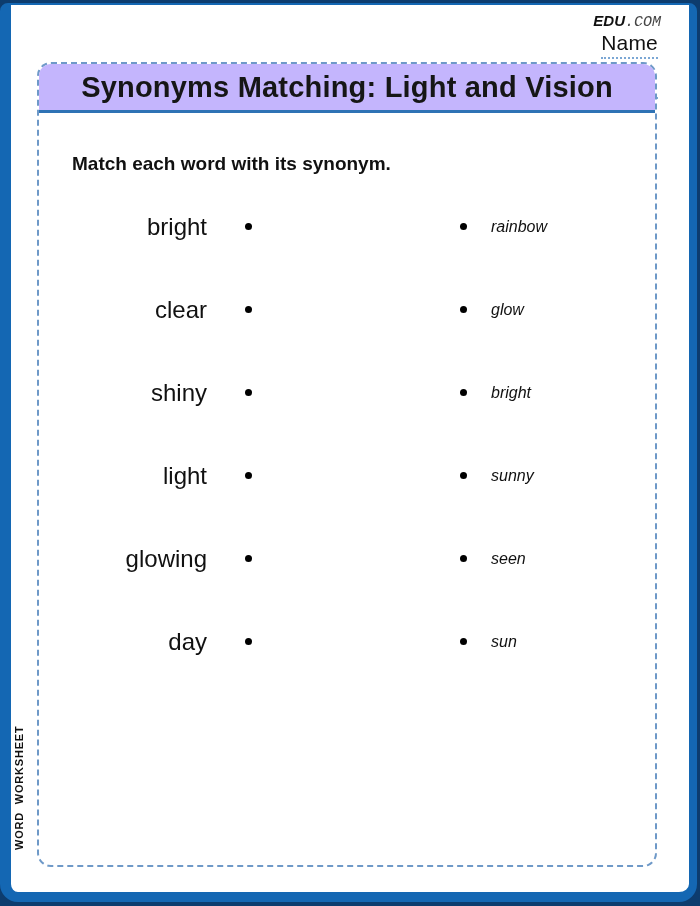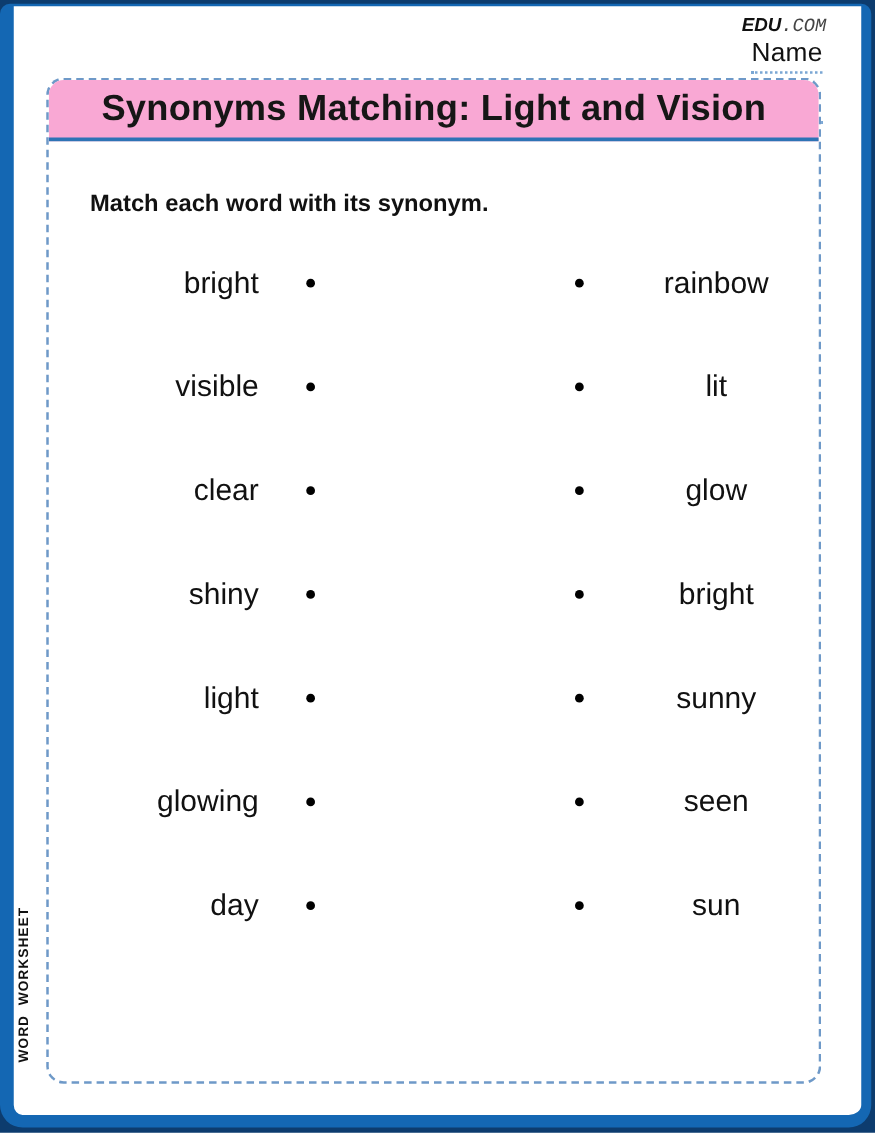--- a/index.html
+++ b/index.html
@@ -43,21 +43,21 @@
   .card {
     position: absolute; left: 26px; top: 57px;
     width: 620px; height: 805px;
     border: 2px dashed #6e99c8;
     border-radius: 14px;
     overflow: hidden;
     background: #fff;
   }
   .card-header {
     height: 49px;
-    background: #f9a8d4;
+    background: #c4b5fd;
     border-bottom: 3px solid #2e73b5;
     display: flex; align-items: center; justify-content: center;
   }
   .card-title {
     font-size: 29px; font-weight: bold; color: #161616;
     letter-spacing: 0.2px;
   }
   .card-body { padding-top: 40px; }
   .instruction {
     margin-left: 33px;
@@ -65,21 +65,21 @@
   }
 
   .rows { margin-top: 10px; }
   .match-row {
     height: 83px;
     display: grid;
     grid-template-columns: 168px 44px 174px 66px 1fr;
     align-items: center;
   }
   .word-left  { text-align: right; font-size: 24px; color: #111; }
-  .word-right { text-align: center;  font-size: 24px; color: #111; }
+  .word-right { text-align: left;  font-size: 16px; color: #111; font-style: italic; }
   .bullet {
     width: 7px; height: 7px; border-radius: 50%;
     background: #000; justify-self: start;
   }
   .bullet-l { margin-left: 38px; }
   .bullet-r { margin-left: 35px; }
 
   
   .side-label {
     position: absolute; left: 14px; bottom: 42px;
@@ -117,27 +117,20 @@
         <div class="rows">
 
           <div class="match-row">
             <span class="word-left">bright</span>
             <span class="bullet bullet-l"></span>
             <span></span>
             <span class="bullet bullet-r"></span>
             <span class="word-right">rainbow</span>
           </div>
 
-          <div class="match-row">
-            <span class="word-left">visible</span>
-            <span class="bullet bullet-l"></span>
-            <span></span>
-            <span class="bullet bullet-r"></span>
-            <span class="word-right">lit</span>
-          </div>
 
           <div class="match-row">
             <span class="word-left">clear</span>
             <span class="bullet bullet-l"></span>
             <span></span>
             <span class="bullet bullet-r"></span>
             <span class="word-right">glow</span>
           </div>
 
 

